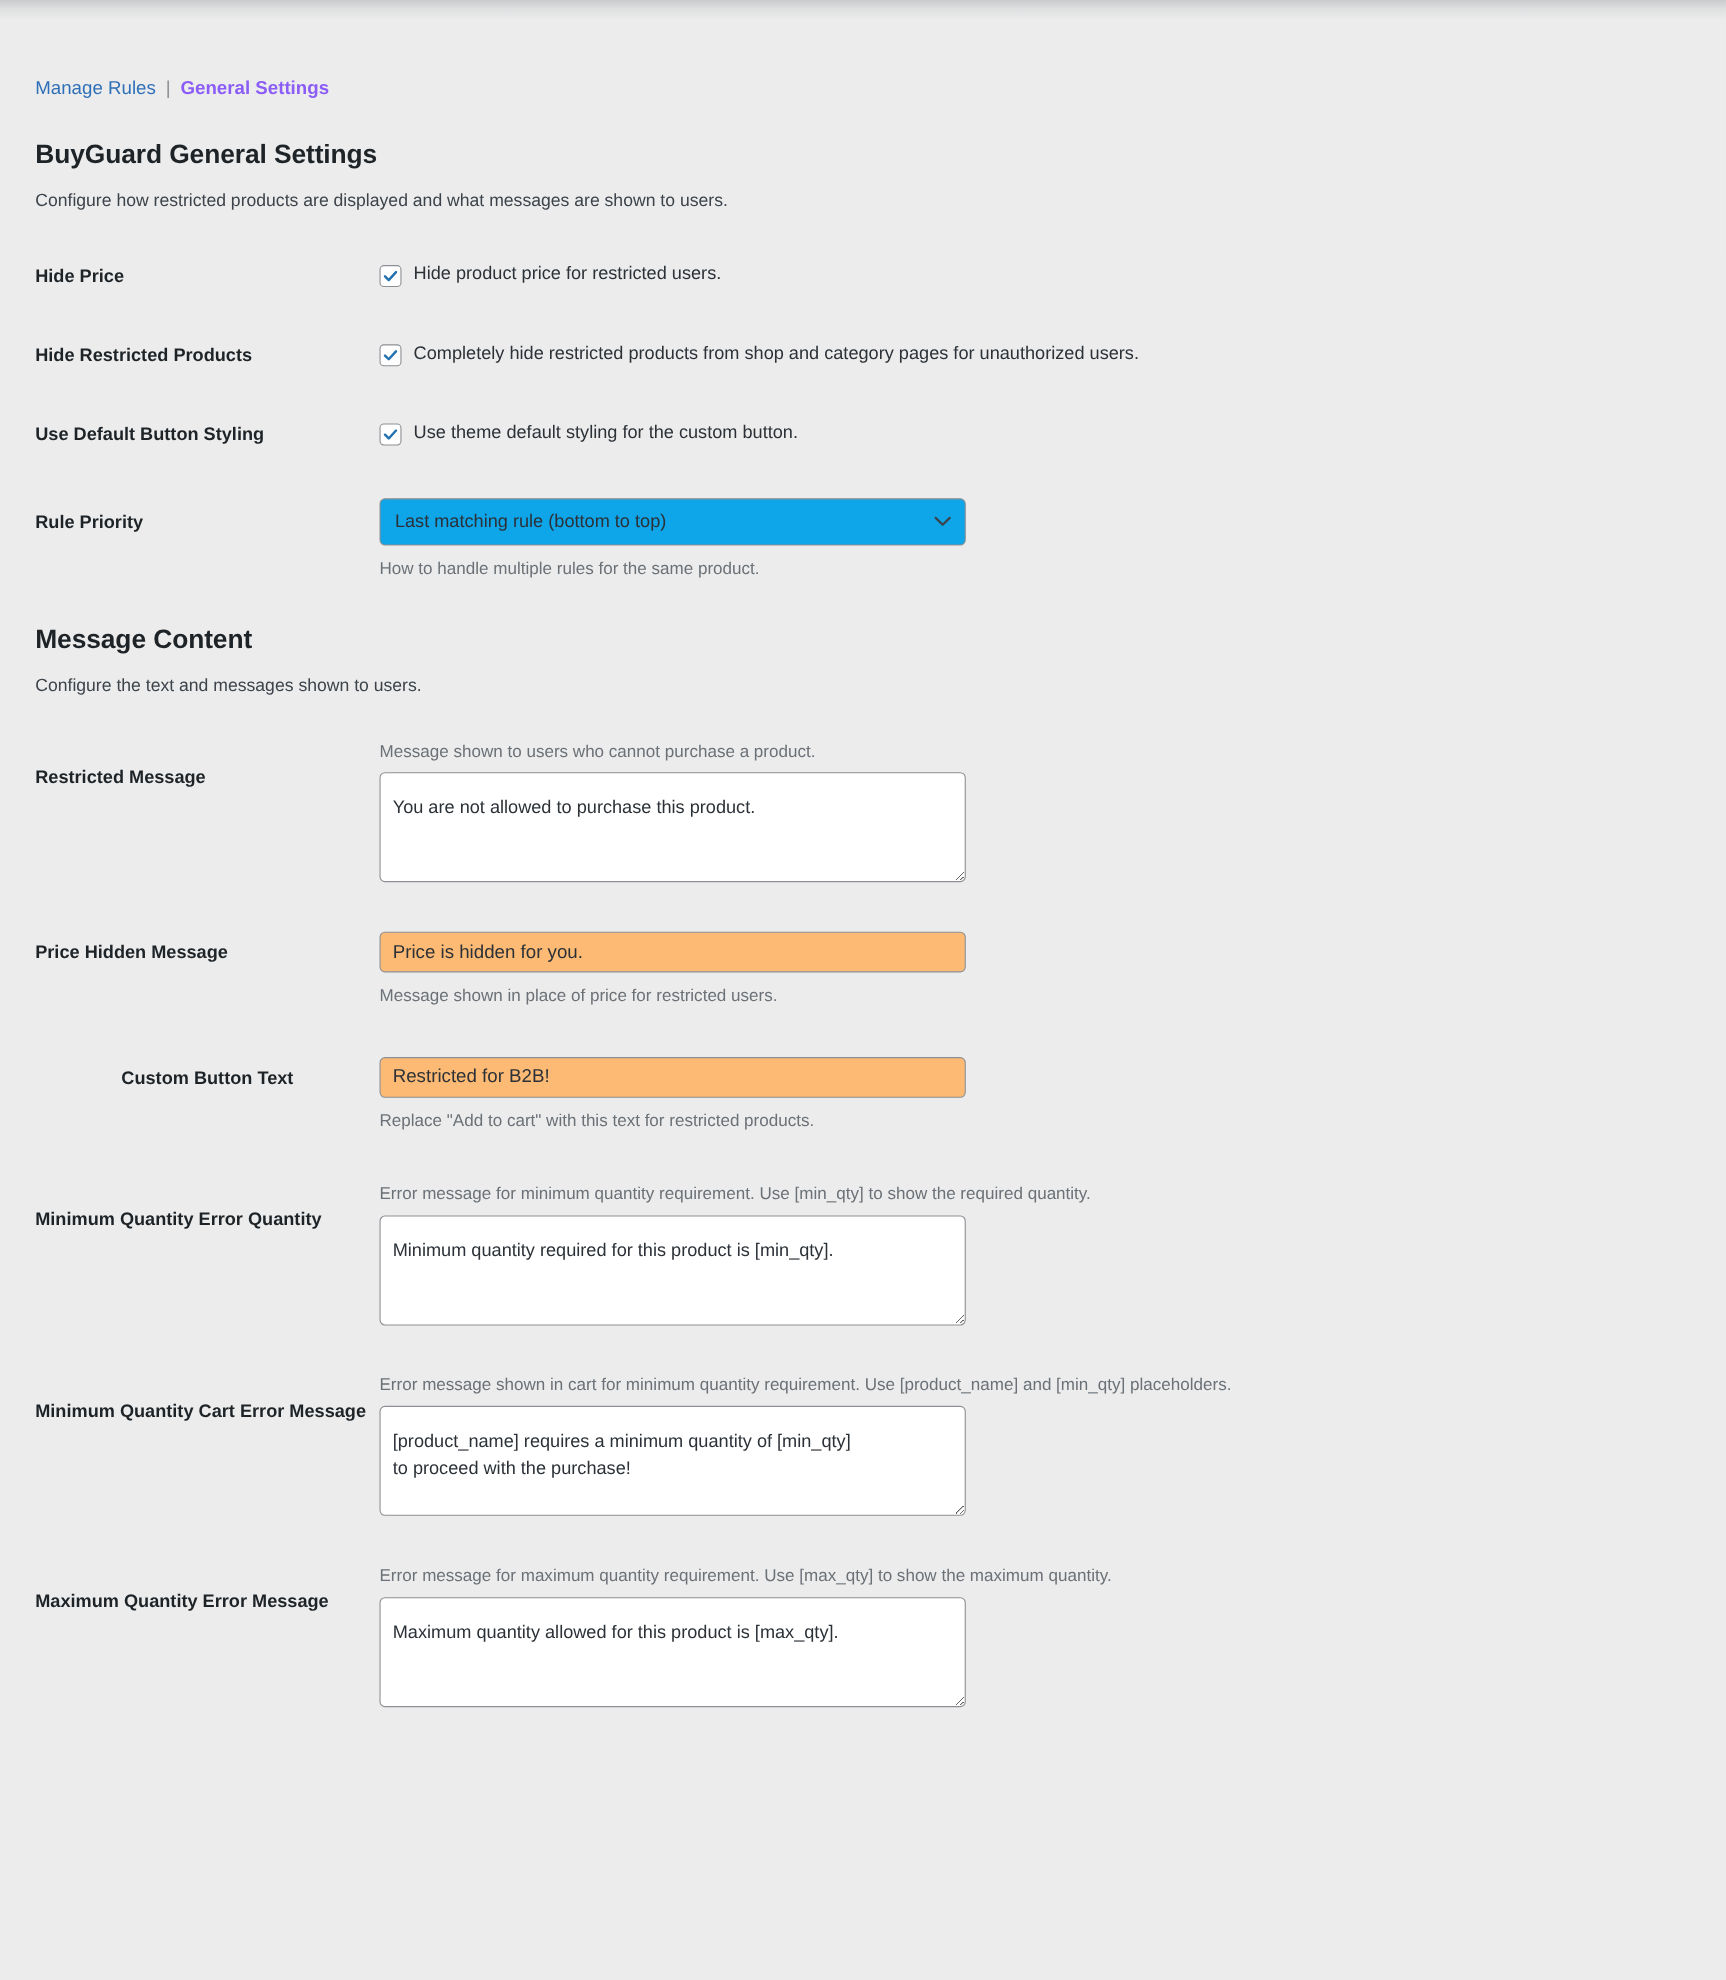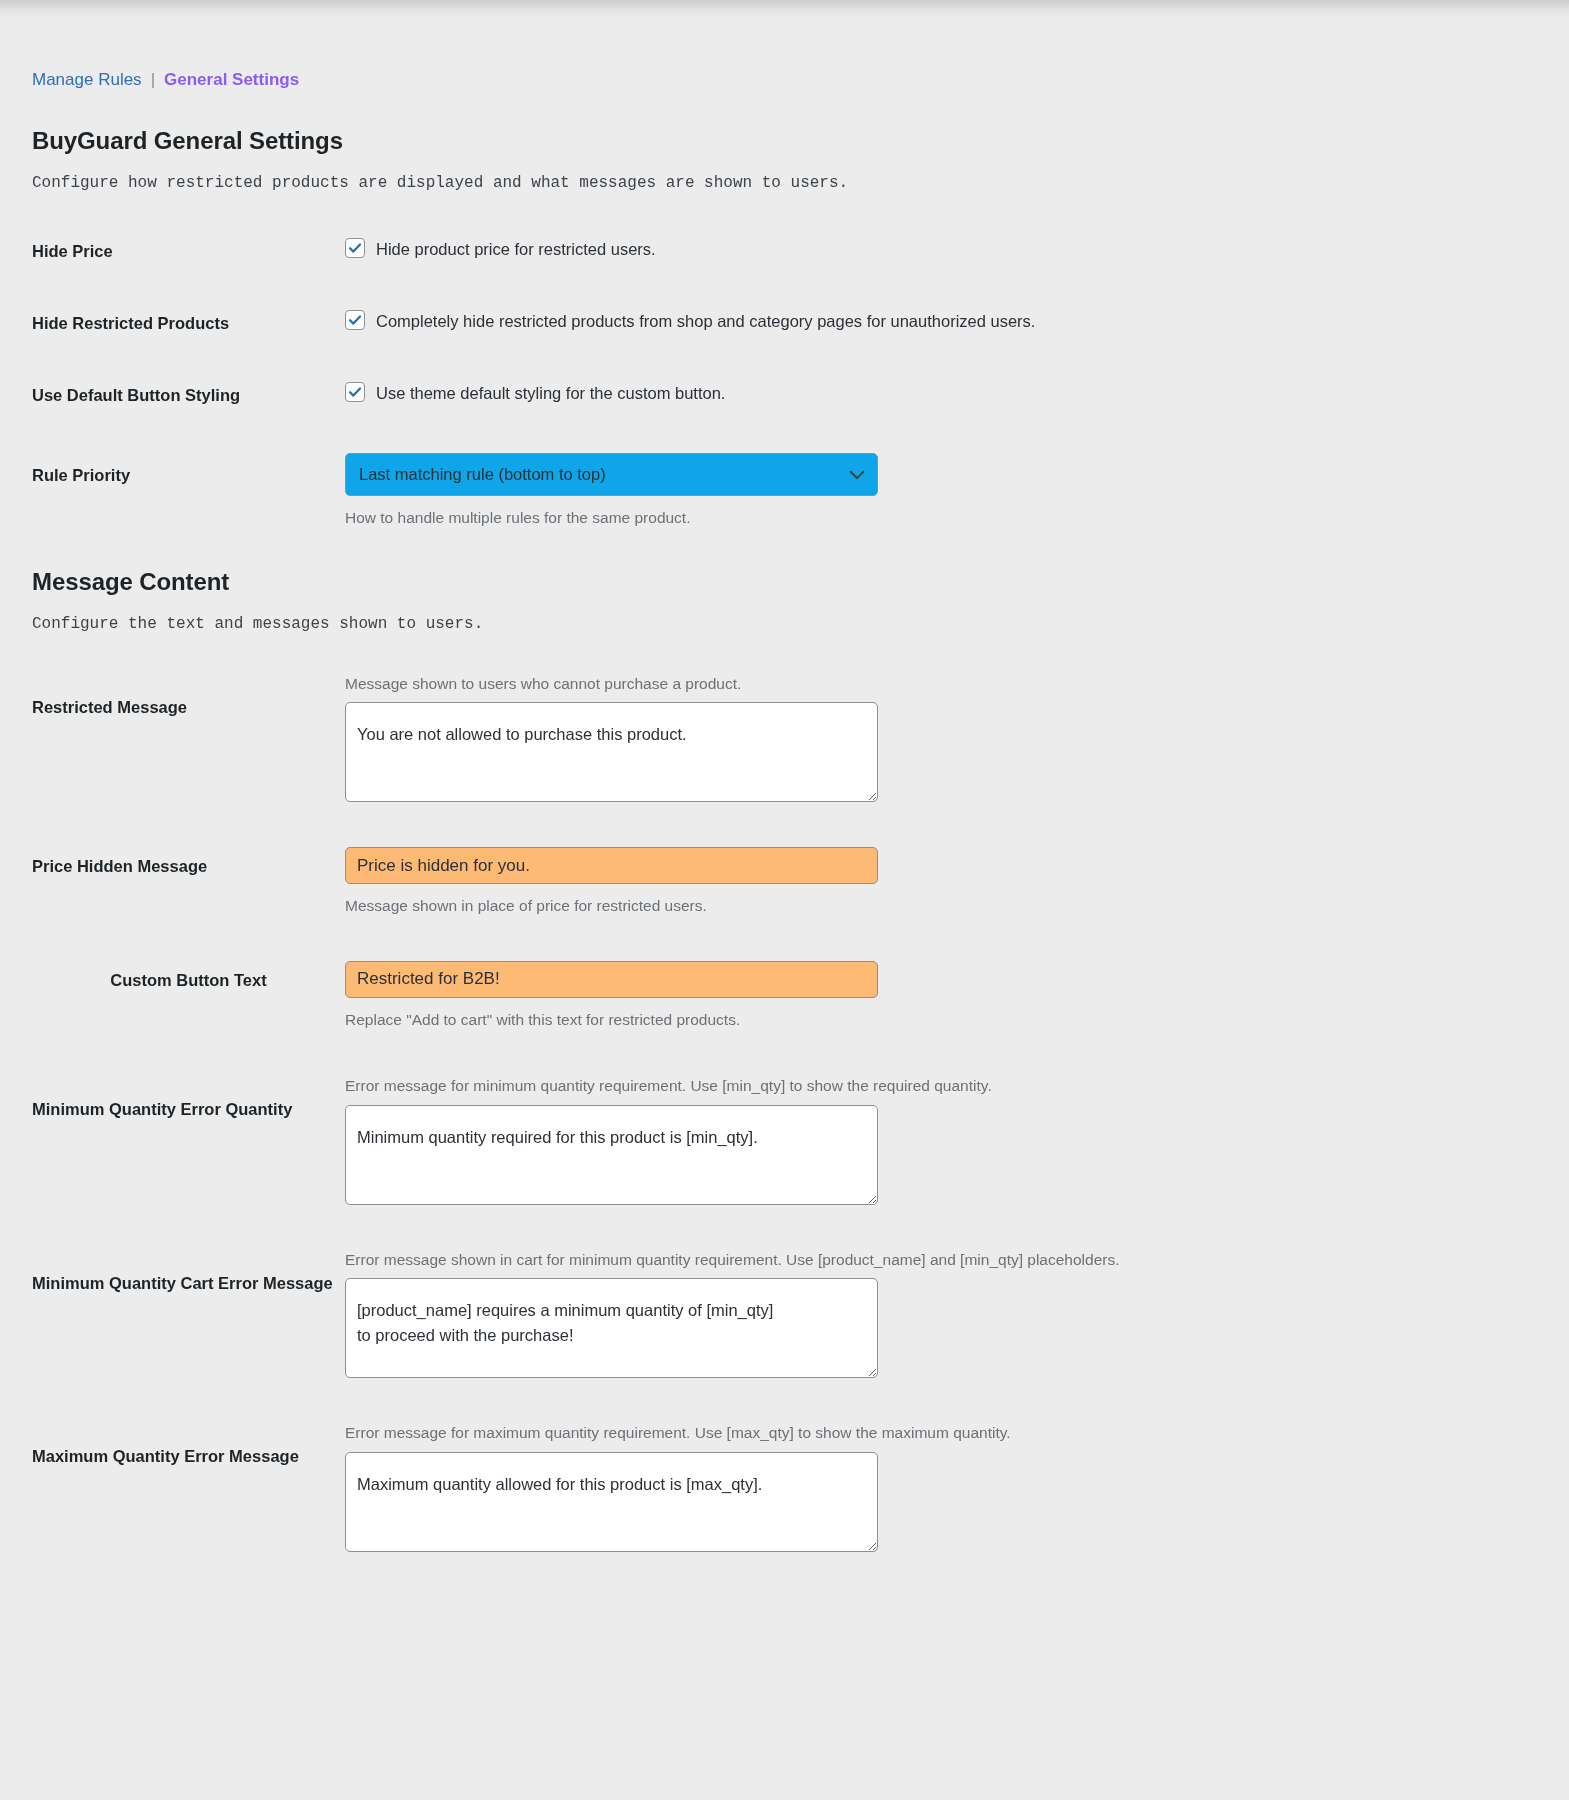--- a/index.html
+++ b/index.html
@@ -58,21 +58,20 @@
     font-size: 24px;
     font-weight: bold;
     margin: 0 0 19px 0;
     color: #1d2327;
     letter-spacing: -0.1px;
   }
   .section-desc {
     font-size: 16px;
     color: #3c434a;
     margin: 0;
-    font-family: Liberation Mono, monospace;
   }
 
   .group-head { margin-bottom: 46px; }
   .group-head.second { margin-top: 33px; margin-bottom: 40px; }
 
   
   .row {
     display: flex;
     align-items: flex-start;
     margin-bottom: 46px;
@@ -84,21 +83,21 @@
     font-size: 16.5px;
     font-weight: bold;
     color: #1d2327;
     line-height: 1.5;
   }
   .row-field { flex: 1; min-width: 0; }
 
   
   .check-line {
     display: flex;
-    align-items: flex-start;
+    align-items: flex-end;
     gap: 11px;
   }
   .cbx {
     width: 20px;
     height: 20px;
     flex: 0 0 20px;
     border: 1px solid #8c8f94;
     border-radius: 4px;
     background: #ffffff;
     display: inline-flex;

